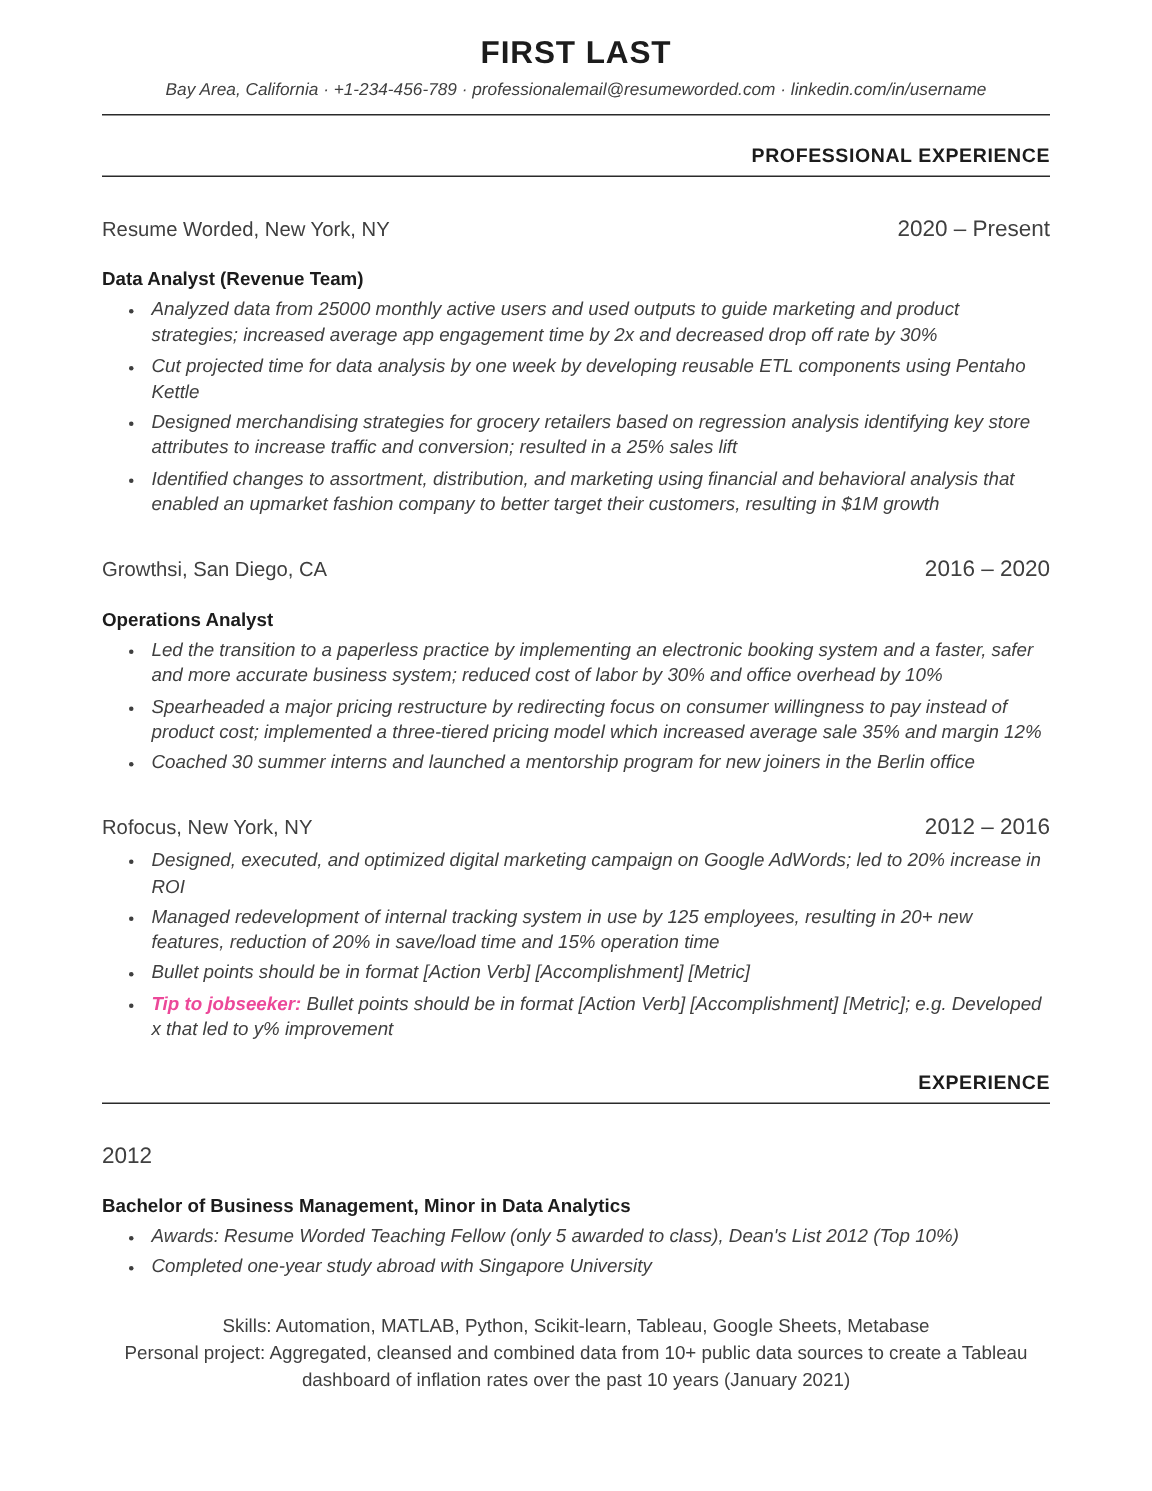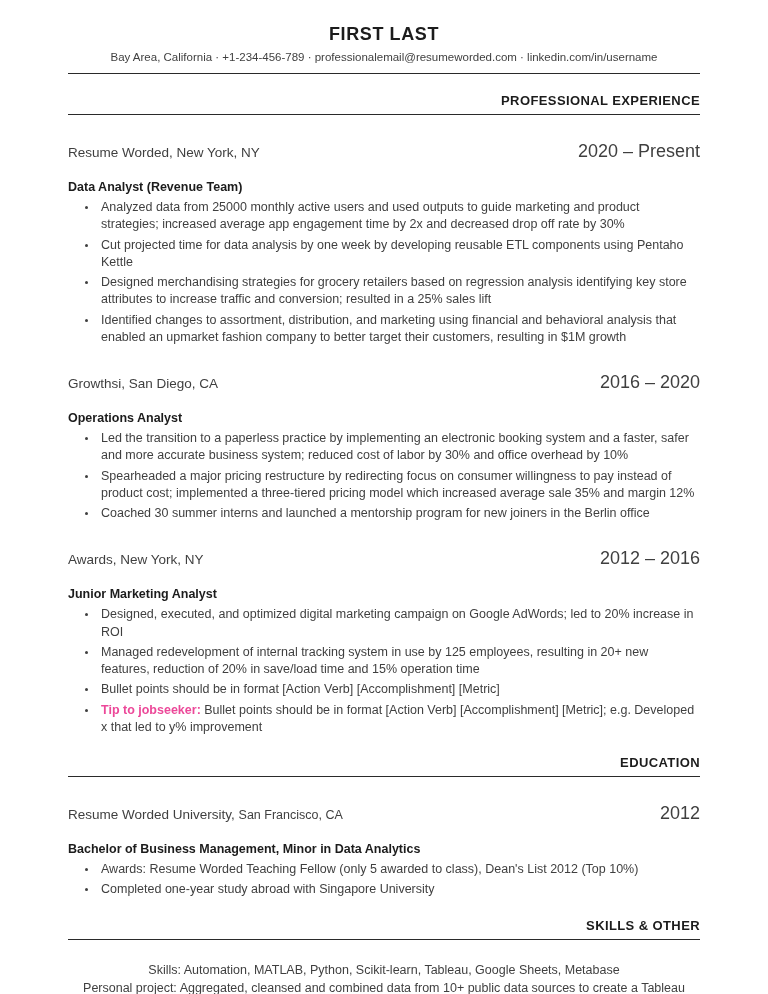--- a/index.html
+++ b/index.html
@@ -12,30 +12,31 @@
     overflow: hidden;
   }
   .page {
     width: 768px;
     height: 994px;
     padding: 24px 68px 20px 68px;
   }
   .name {
     margin: 0;
     text-align: center;
-    font-size: 18px;
+    font-size: 21px;
     font-weight: 700;
     letter-spacing: 0.6px;
     color: #1c1c1c;
   }
   .contact {
     margin-top: 6px;
     text-align: center;
     font-size: 11.5px;
     color: #3f3f3f;
+    font-style: italic;
   }
   .rule {
     border: none;
     border-top: 1.5px solid #2a2a2a;
     margin: 10px 0 0 0;
   }
   .note {
     margin: 13px 0 0 0;
     font-size: 12.5px;
     line-height: 1.5;
@@ -53,36 +54,37 @@
   }
   .entry-head {
     display: flex;
     justify-content: space-between;
     align-items: baseline;
     margin-top: 26px;
     font-size: 13.5px;
     color: #3f3f3f;
   }
   .school-loc { font-size: 12.5px; }
-  .dates { font-size: 18px; white-space: nowrap; }
+  .dates { font-size: 15px; white-space: nowrap; }
   .role {
     margin-top: 18px;
     font-size: 12.5px;
     font-weight: 700;
     color: #1c1c1c;
   }
   ul.bullets {
     margin: 5px 0 0 0;
     padding: 0 0 0 30px;
     font-size: 12.5px;
     line-height: 1.38;
   }
   ul.bullets li {
     margin-bottom: 3px;
     padding-left: 3px;
+    font-style: italic;
   }
   ul.bullets li::marker { font-size: 10px; }
   .job { margin-top: 11px; }
   .job + .job { margin-top: 20px; }
   .job:first-child { margin-top: 11px; }
   strong { color: #ec4899; }
   .skills-line {
     margin-top: 0;
     font-size: 12.5px;
     line-height: 1.45;
@@ -122,51 +124,45 @@
           </div>
           <div class="role">Operations Analyst</div>
           <ul class="bullets">
             <li>Led the transition to a paperless practice by implementing an electronic booking system and a faster, safer and more accurate business system; reduced cost of labor by 30% and office overhead by 10%</li>
             <li>Spearheaded a major pricing restructure by redirecting focus on consumer willingness to pay instead of product cost; implemented a three-tiered pricing model which increased average sale 35% and margin 12%</li>
             <li>Coached 30 summer interns and launched a mentorship program for new joiners in the Berlin office</li>
           </ul>
         </div>
         <div class="job">
           <div class="entry-head">
-            <span class="company">Awards, New York, NY</span>
+            <span class="company">Rofocus, New York, NY</span>
             <span class="dates">2012 – 2016</span>
           </div>
-          <div class="role">Junior Marketing Analyst</div>
           <ul class="bullets">
             <li>Designed, executed, and optimized digital marketing campaign on Google AdWords; led to 20% increase in ROI</li>
             <li>Managed redevelopment of internal tracking system in use by 125 employees, resulting in 20+ new features, reduction of 20% in save/load time and 15% operation time</li>
             <li>Bullet points should be in format [Action Verb] [Accomplishment] [Metric]</li>
             <li><strong>Tip to jobseeker:</strong> Bullet points should be in format [Action Verb] [Accomplishment] [Metric]; e.g. Developed x that led to y% improvement</li>
           </ul>
         </div>
       </div>
   </section>
 
   <section>
-    <h2 class="sec-heading">EDUCATION</h2>
+    <h2 class="sec-heading">EXPERIENCE</h2>
     <div class="entry-head">
-      <span>
-        <span>Resume Worded University,</span>
-        <span class="school-loc">San Francisco, CA</span>
-      </span>
       <span class="dates">2012</span>
     </div>
     <div class="role">Bachelor of Business Management, Minor in Data Analytics</div>
     <ul class="bullets" id="edu-bullets">
         <li>Awards: Resume Worded Teaching Fellow (only 5 awarded to class), Dean's List 2012 (Top 10%)</li>
         <li>Completed one-year study abroad with Singapore University</li>
       </ul>
   </section>
 
   <section>
-    <h2 class="sec-heading">SKILLS &amp; OTHER</h2>
     <div class="skills-block" id="skills-lines">
         <div class="skills-line">Skills: Automation, MATLAB, Python, Scikit-learn, Tableau, Google Sheets, Metabase</div>
         <div class="skills-line">Personal project: Aggregated, cleansed and combined data from 10+ public data sources to create a Tableau dashboard of inflation rates over the past 10 years (January 2021)</div>
       </div>
   </section>
 
 </div>
 
 </body></html>

